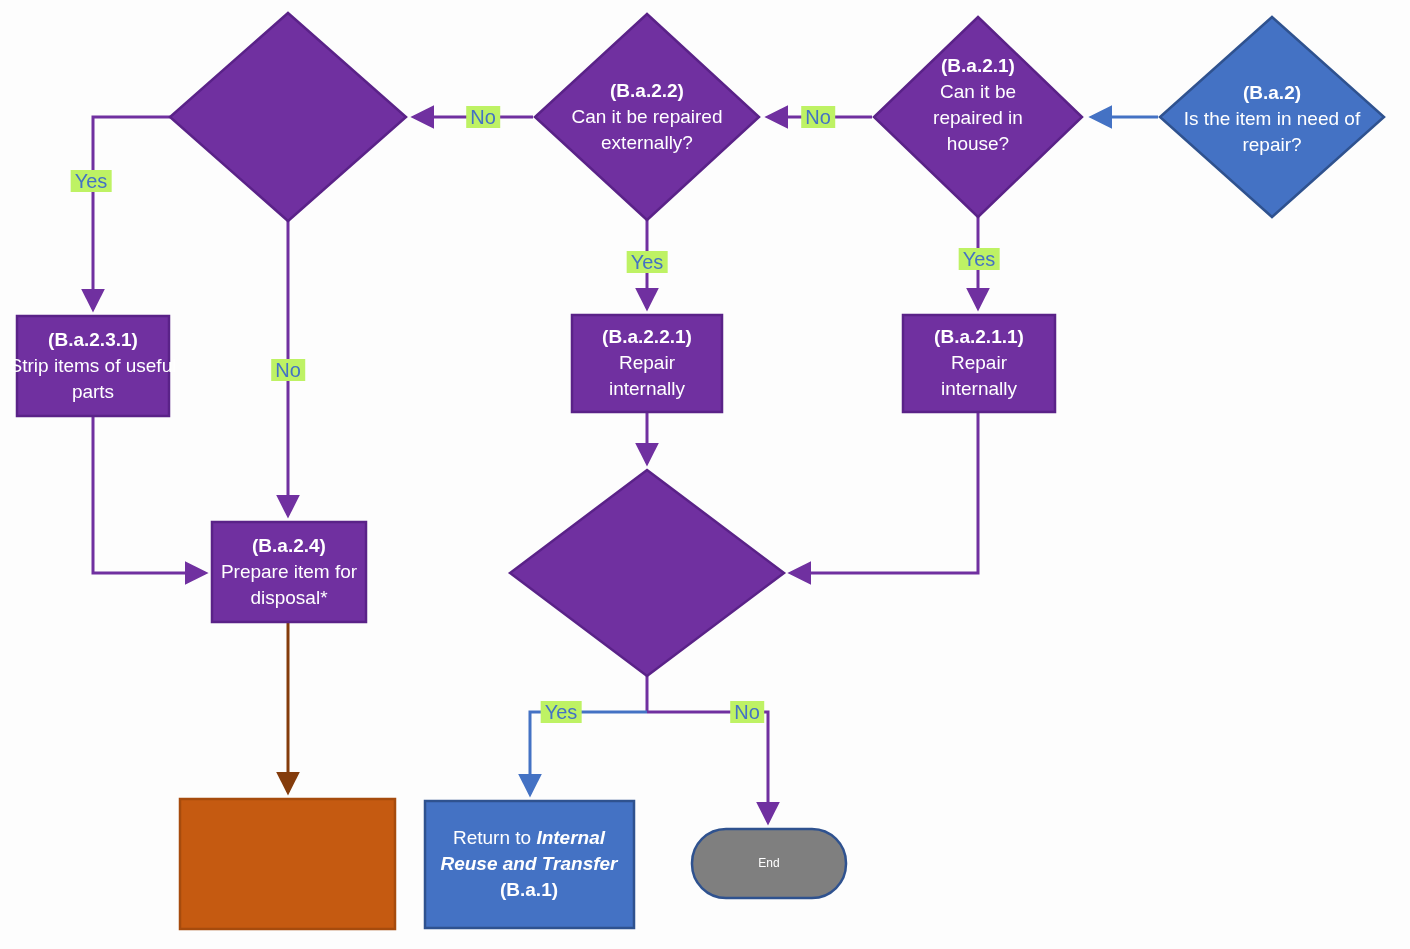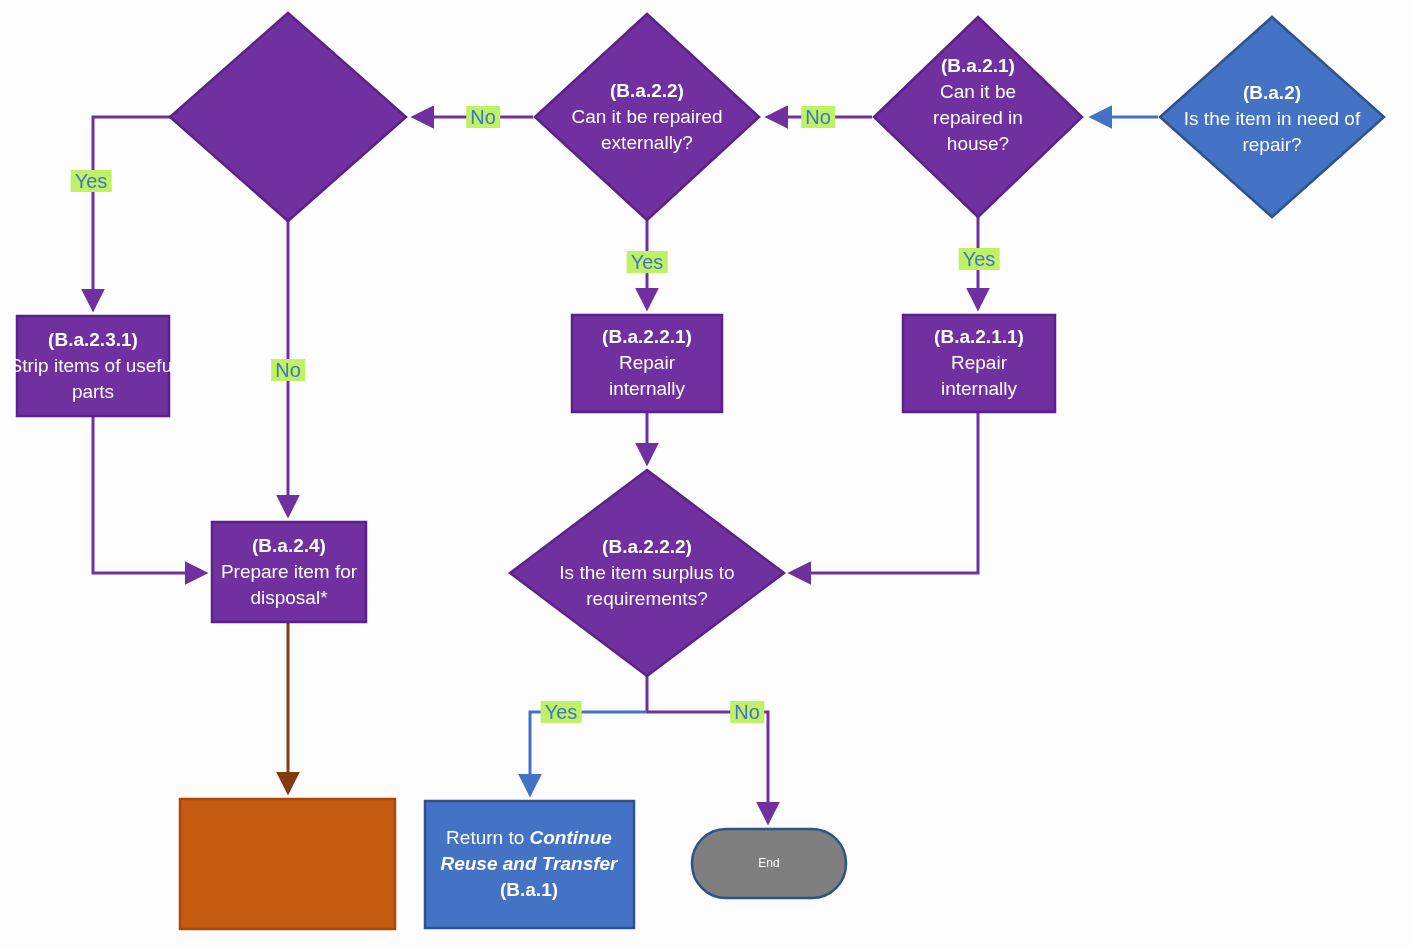--- a/index.html
+++ b/index.html
@@ -78,24 +78,20 @@
     <div class="nid">(B.a.2.1)</div>
     <div>Can it be repaired in house?</div>
   </div>
 
   <div class="nt" style="left:647px;top:117px;width:182px">
     <div class="nid">(B.a.2.2)</div>
     <div>Can it be repaired externally?</div>
   </div>
 
 
-  <div class="nt" style="left:647px;top:573px;width:228px">
-    <div class="nid">(B.a.2.2.2)</div>
-    <div>Is the item surplus to requirements?</div>
-  </div>
 
   <div class="nt" style="left:93px;top:366px;width:178px">
     <div class="nid">(B.a.2.3.1)</div>
     <div>Strip items of useful parts</div>
   </div>
 
   <div class="nt" style="left:647px;top:363px;width:122px">
     <div class="nid">(B.a.2.2.1)</div>
     <div>Repair internally</div>
   </div>
@@ -106,21 +102,21 @@
   </div>
 
   <div class="nt" style="left:289px;top:572px;width:142px">
     <div class="nid">(B.a.2.4)</div>
     <div>Prepare item for disposal*</div>
   </div>
 
 
   <div class="nt" style="left:529px;top:864px;width:200px">
     <span>Return to</span>
-    <span class="bi">Continue Reuse and Transfer</span>
+    <span class="bi">Internal Reuse and Transfer</span>
     <div class="b">(B.a.1)</div>
   </div>
 
   <div class="nt" style="left:769px;top:863px;width:140px;font-size:12px">
     <div>End</div>
   </div>
 
   <span class="elabel" style="left:818px;top:117px">No</span>
   <span class="elabel" style="left:483px;top:117px">No</span>
   <span class="elabel" style="left:91px;top:181px">Yes</span>

